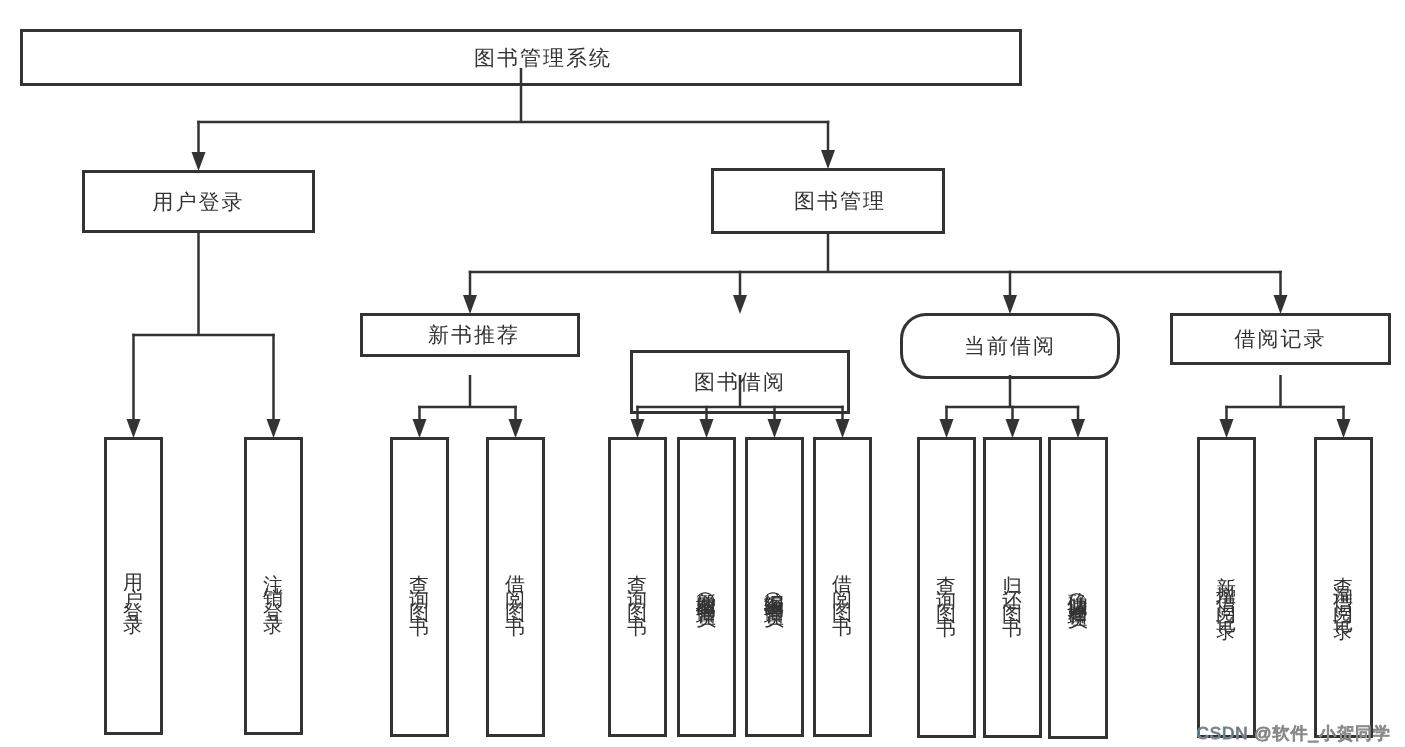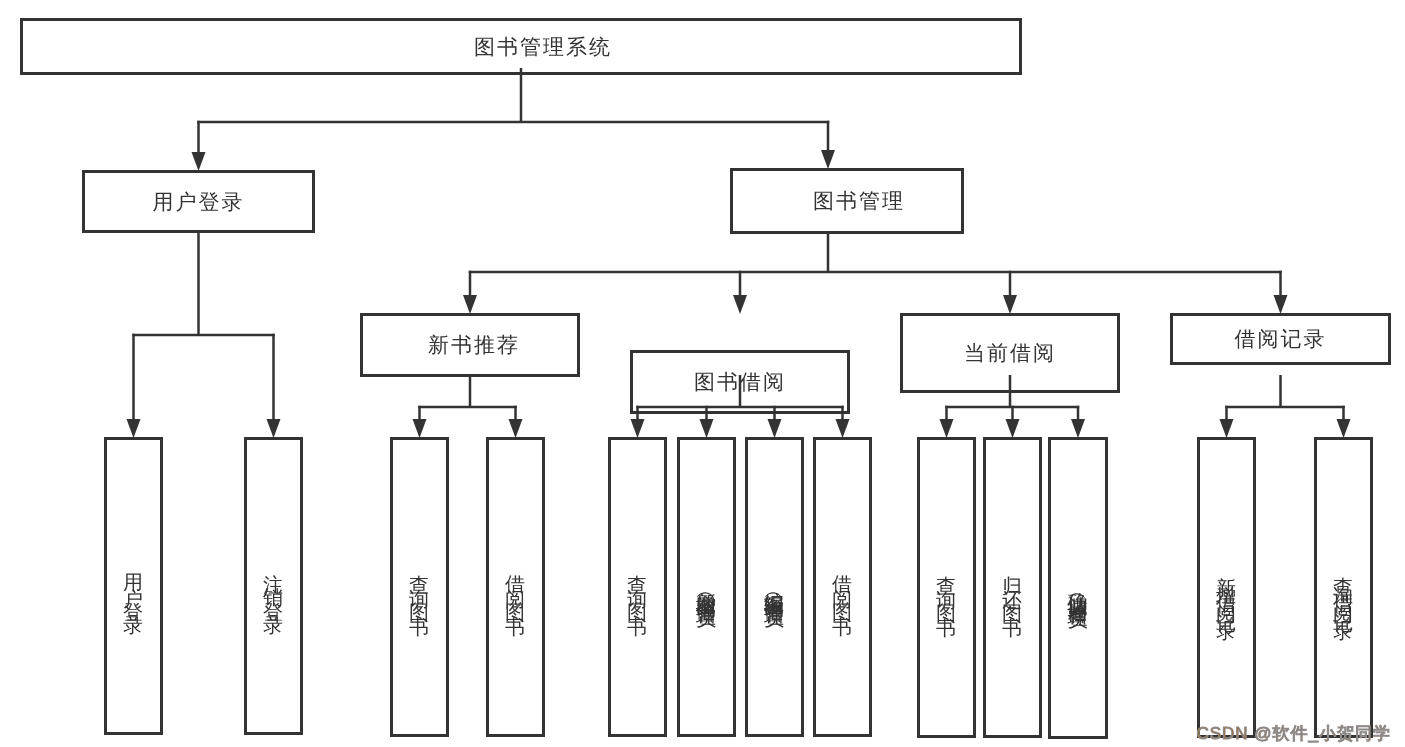--- a/index.html
+++ b/index.html
@@ -47,47 +47,47 @@
   }
   .ls-wide  { letter-spacing: 14px; }
   .ls-med   { letter-spacing: 9px;  }
   .ls-tight { letter-spacing: 2.5px; }
   #watermark {
     position: absolute;
     right: 14px;
     bottom: 2px;
     font-size: 17px;
     letter-spacing: 1px;
-    color: #a16207;
+    color: #0369a1;
     -webkit-text-stroke: 1.1px #8f8a8a;
     white-space: nowrap;
     z-index: 5;
   }
 </style>
 </head>
 <body>
 
 <div id="stage">
   <div id="nodes">
-      <div class="node" style="left: 20px; top: 18px; width: 1002px; height: 57px; padding-left: 44px;">
+      <div class="node" style="left: 20px; top: 29px; width: 1002px; height: 57px; padding-left: 44px;">
         <span class="h-label">图书管理系统</span>
       </div>
       <div class="node" style="left: 82px; top: 170px; width: 233px; height: 63px;">
         <span class="h-label">用户登录</span>
       </div>
       <div class="node" style="left: 104px; top: 437px; width: 59px; height: 298px;">
         <span class="v-label ls-wide">用户登录</span>
       </div>
       <div class="node" style="left: 244px; top: 437px; width: 59px; height: 298px;">
         <span class="v-label ls-wide">注销登录</span>
       </div>
-      <div class="node" style="left: 730px; top: 168px; width: 234px; height: 66px; padding-left: 24px;">
+      <div class="node" style="left: 711px; top: 168px; width: 234px; height: 66px; padding-left: 24px;">
         <span class="h-label">图书管理</span>
       </div>
-      <div class="node" style="left: 360px; top: 313px; width: 220px; height: 64px; padding-left: 8px;">
+      <div class="node" style="left: 360px; top: 313px; width: 220px; height: 44px; padding-left: 8px;">
         <span class="h-label">新书推荐</span>
       </div>
       <div class="node" style="left: 390px; top: 437px; width: 59px; height: 300px;">
         <span class="v-label ls-wide">查询图书</span>
       </div>
       <div class="node" style="left: 486px; top: 437px; width: 59px; height: 300px;">
         <span class="v-label ls-wide">借阅图书</span>
       </div>
       <div class="node" style="left: 630px; top: 313px; width: 220px; height: 64px; margin-top: 37px;">
         <span class="h-label">图书借阅</span>
@@ -97,21 +97,21 @@
       </div>
       <div class="node" style="left: 677px; top: 437px; width: 59px; height: 300px;">
         <span class="v-label ls-tight">新增图书（管理员）</span>
       </div>
       <div class="node" style="left: 745px; top: 437px; width: 59px; height: 300px;">
         <span class="v-label ls-tight">编辑图书（管理员）</span>
       </div>
       <div class="node" style="left: 813px; top: 437px; width: 59px; height: 300px;">
         <span class="v-label ls-wide">借阅图书</span>
       </div>
-      <div class="node" style="left: 900px; top: 313px; width: 220px; height: 80px;">
+      <div class="node" style="left: 900px; top: 313px; width: 220px; height: 66px; border-radius: 26px;">
         <span class="h-label">当前借阅</span>
       </div>
       <div class="node" style="left: 917px; top: 437px; width: 59px; height: 301px;">
         <span class="v-label ls-wide">查询图书</span>
       </div>
       <div class="node" style="left: 983px; top: 437px; width: 59px; height: 301px;">
         <span class="v-label ls-wide">归还图书</span>
       </div>
       <div class="node" style="left: 1048px; top: 437px; width: 60px; height: 302px;">
         <span class="v-label ls-tight">确认归还（管理员）</span>

